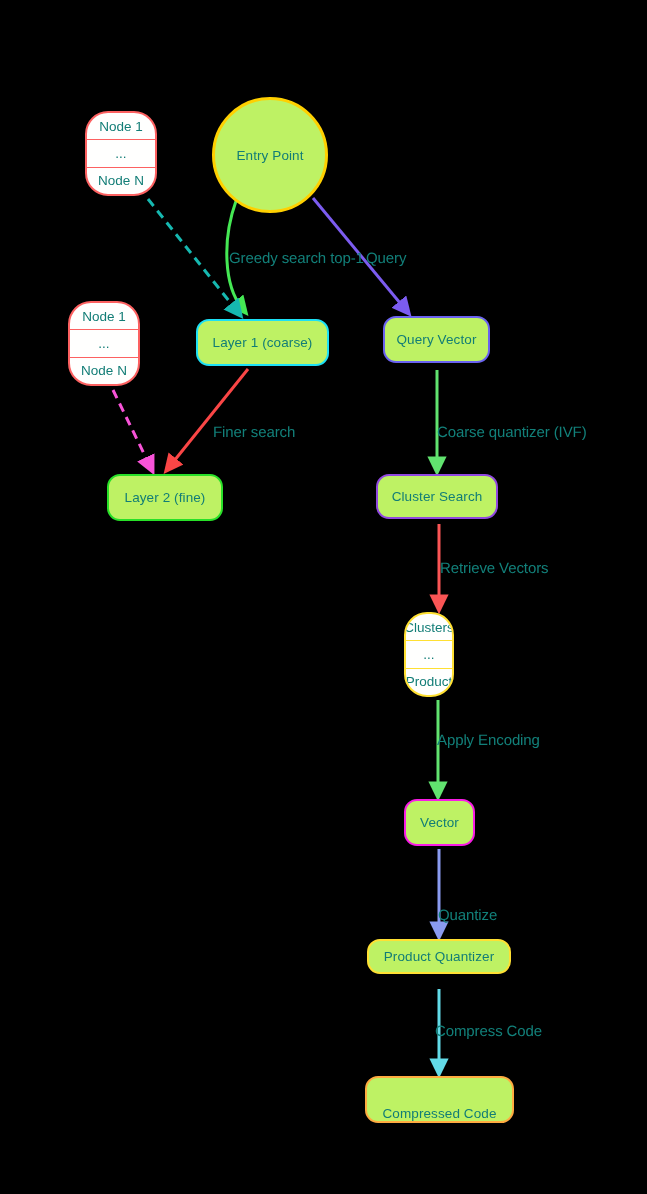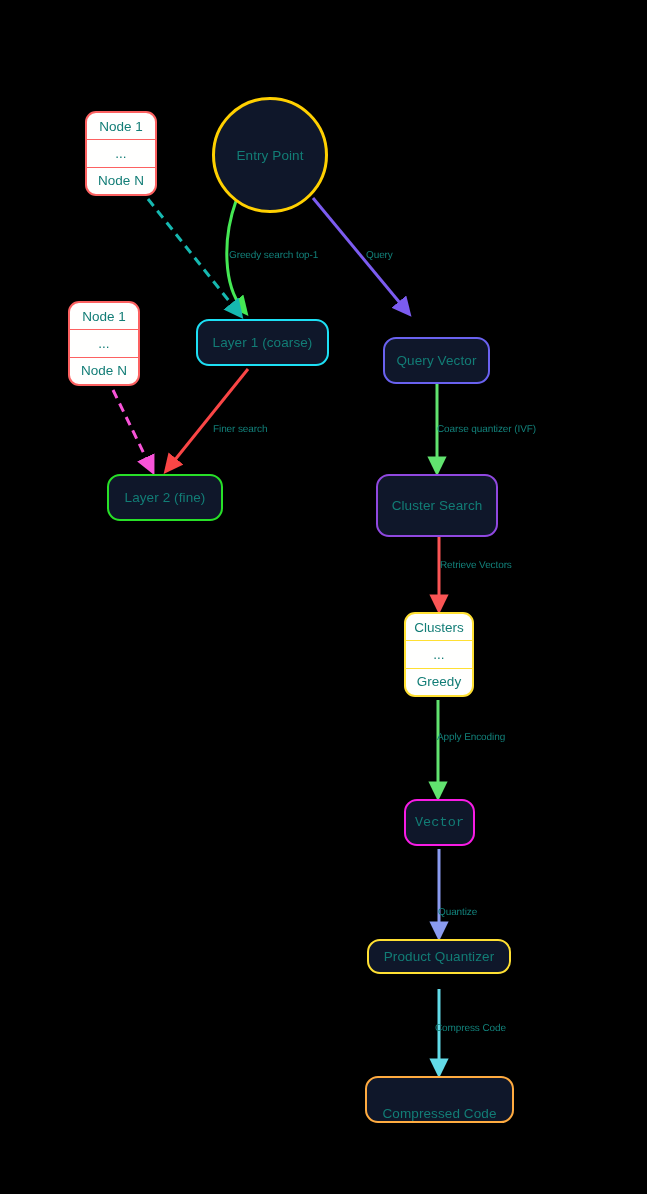--- a/index.html
+++ b/index.html
@@ -24,21 +24,21 @@
   svg#graph-layer {
     position: absolute;
     left: 0; top: 0;
     width: 647px;
     height: 1194px;
     display: block;
   }
   
   .node {
     position: absolute;
-    background: #0f172a;
+    background: #bef264;
     display: flex;
     align-items: center;
     justify-content: center;
     color: #127d76;
     font-size: 13.5px;
     letter-spacing: 0.1px;
     white-space: nowrap;
     text-align: center;
   }
   .node.rounded {
@@ -50,21 +50,21 @@
     border-radius: 50%;
     border-width: 3px;
     border-style: solid;
   }
   
   .record {
     position: absolute;
     background: #fffffe;
     border-width: 2.5px;
     border-style: solid;
-    border-radius: 11px;
+    border-radius: 23px;
     display: flex;
     flex-direction: column;
     overflow: hidden;
   }
   .record .cell {
     flex: 1 1 0;
     display: flex;
     align-items: center;
     justify-content: center;
     color: #127d76;
@@ -72,21 +72,21 @@
     white-space: nowrap;
   }
   .record .cell + .cell {
     border-top: 1.4px solid;
     border-top-color: inherit;
   }
   
   .edge-label {
     position: absolute;
     color: #12807a;
-    font-size: 10px;
+    font-size: 15px;
     letter-spacing: -0.1px;
     white-space: nowrap;
     font-family: "Liberation Sans", sans-serif;
     text-rendering: geometricPrecision;
   }
 </style>
 </head>
 <body>
 
 <div id="diagram-canvas">
@@ -160,35 +160,35 @@
   </div>
 
   <div class="node rounded" style="left:196px; top:319px; width:133px; height:47px; border-color:#1de0f5;">
     <span>Layer 1 (coarse)</span>
   </div>
 
   <div class="node rounded" style="left:107px; top:474px; width:116px; height:47px; border-color:#28e028;">
     <span>Layer 2 (fine)</span>
   </div>
 
-  <div class="node rounded" style="left:383px; top:337px; width:107px; height:47px; border-color:#6a62f0;">
+  <div class="node rounded" style="left:383px; top:316px; width:107px; height:47px; border-color:#6a62f0;">
     <span>Query Vector</span>
   </div>
 
-  <div class="node rounded" style="left:376px; top:474px; width:122px; height:63px; border-color:#9048e0;">
+  <div class="node rounded" style="left:376px; top:474px; width:122px; height:45px; border-color:#9048e0;">
     <span>Cluster Search</span>
   </div>
 
-  <div class="record" style="left:404px; top:612px; width:70px; height:85px; border-color:#ffe033; color:#ffe033;">
+  <div class="record" style="left:404px; top:612px; width:50px; height:85px; border-color:#ffe033; color:#ffe033;">
     <div class="cell" style="border-top-color:#ffe033;">Clusters</div>
     <div class="cell" style="border-top-color:#ffe033;">...</div>
-    <div class="cell" style="border-top-color:#ffe033;">Greedy</div>
-  </div>
-
-  <div class="node rounded" style="left:404px; top:799px; width:71px; height:47px; border-color:#f81ce5;font-family:Liberation Mono, monospace;">
+    <div class="cell" style="border-top-color:#ffe033;">Product</div>
+  </div>
+
+  <div class="node rounded" style="left:404px; top:799px; width:71px; height:47px; border-color:#f81ce5;">
     <span>Vector</span>
   </div>
 
   <div class="node rounded" style="left:367px; top:939px; width:144px; height:35px; border-color:#ffe033;">
     <span>Product Quantizer</span>
   </div>
 
   <div class="node rounded" style="left:365px; top:1076px; width:149px; height:47px; border-color:#ffab40;align-items:flex-end;">
     <span>Compressed Code</span>
   </div>

